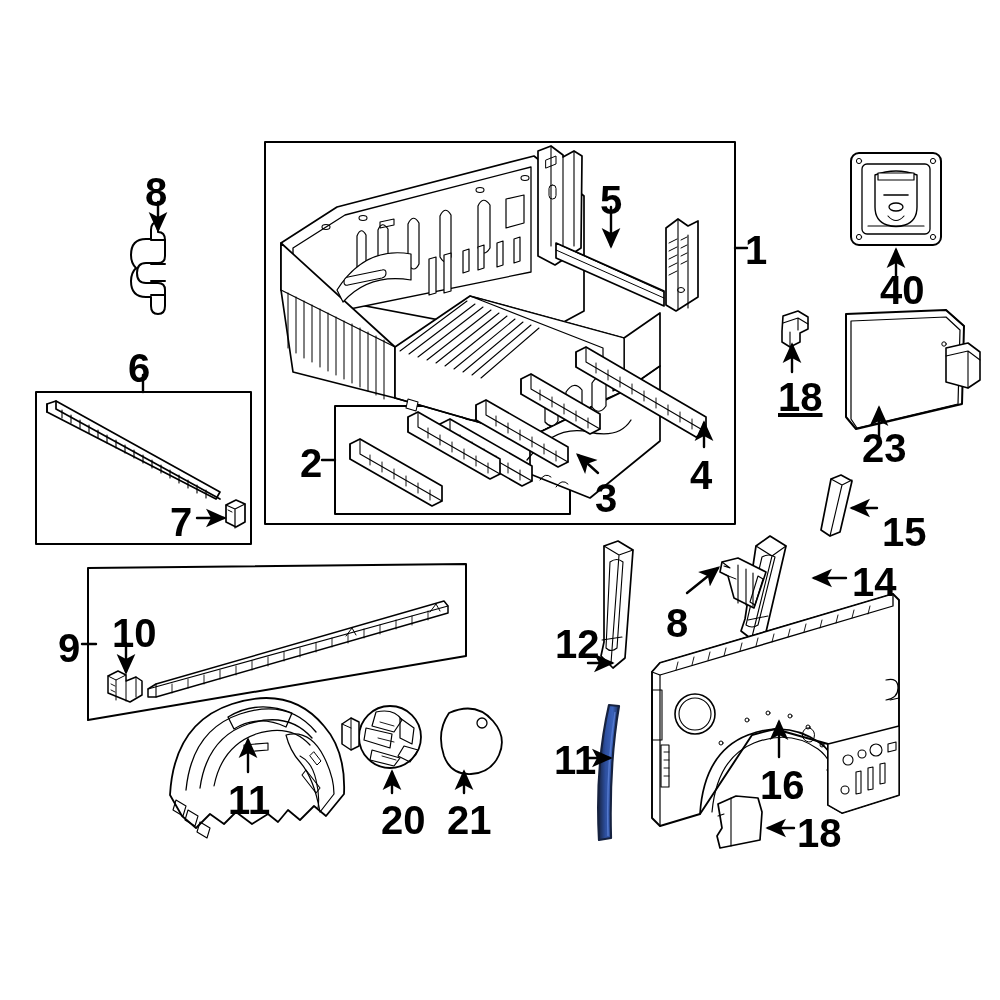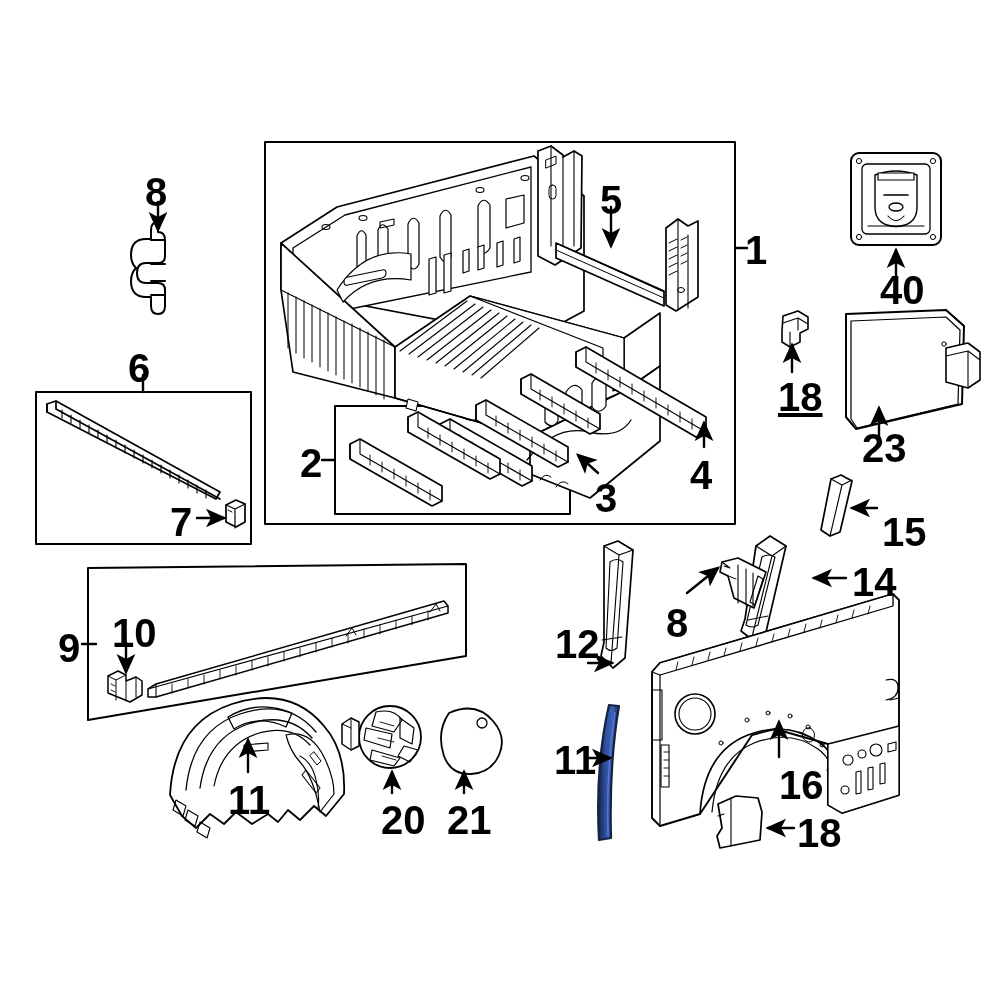--- a/index.html
+++ b/index.html
@@ -418,21 +418,21 @@
 <div class="lbl n-big" style="left:128px;top:348px;">6</div>
 <div class="lbl n-big" style="left:170px;top:502px;">7</div>
 <div class="lbl n-big" style="left:145px;top:172px;">8</div>
 <div class="lbl n-big" style="left:58px;top:628px;">9</div>
 <div class="lbl n-big" style="left:112px;top:613px;">10</div>
 <div class="lbl n-big" style="left:228px;top:780px;">11</div>
 <div class="lbl n-big" style="left:555px;top:624px;">12</div>
 <div class="lbl n-big" style="left:852px;top:562px;">14</div>
 <div class="lbl n-big" style="left:666px;top:603px;">8</div>
 <div class="lbl n-big" style="left:882px;top:512px;">15</div>
-<div class="lbl n-big" style="left:760px;top:765px;margin-left:19px;">16</div>
+<div class="lbl n-big" style="left:760px;top:765px;">16</div>
 <div class="lbl n-big" style="left:554px;top:740px;">11</div>
 <div class="lbl n-big" style="left:778px;top:377px;text-decoration:underline;">18</div>
 <div class="lbl n-big" style="left:797px;top:813px;">18</div>
 <div class="lbl n-big" style="left:381px;top:800px;">20</div>
 <div class="lbl n-big" style="left:447px;top:800px;">21</div>
 <div class="lbl n-big" style="left:880px;top:270px;">40</div>
 <div class="lbl n-big" style="left:862px;top:428px;">23</div>
 
 </div>
 

